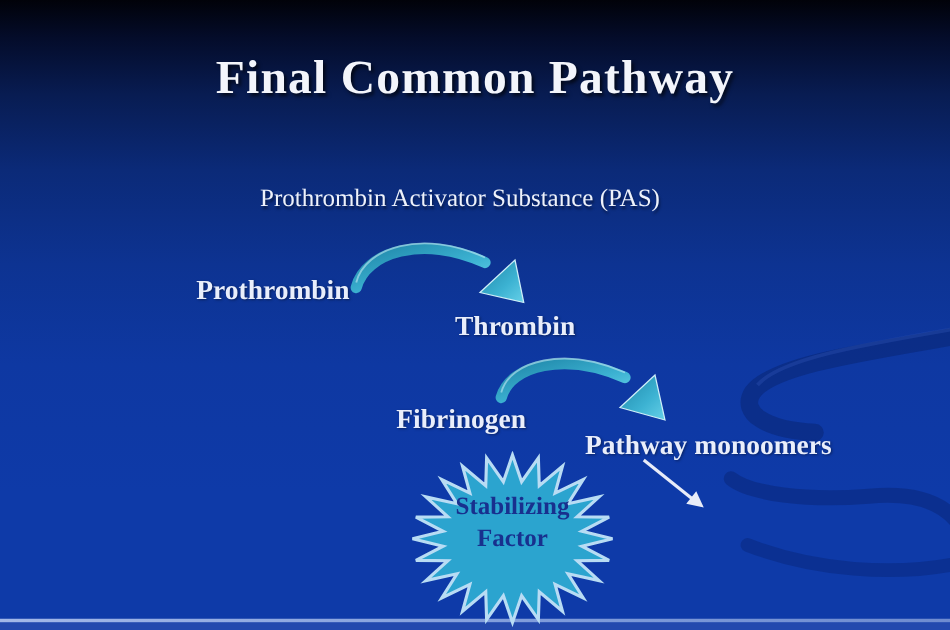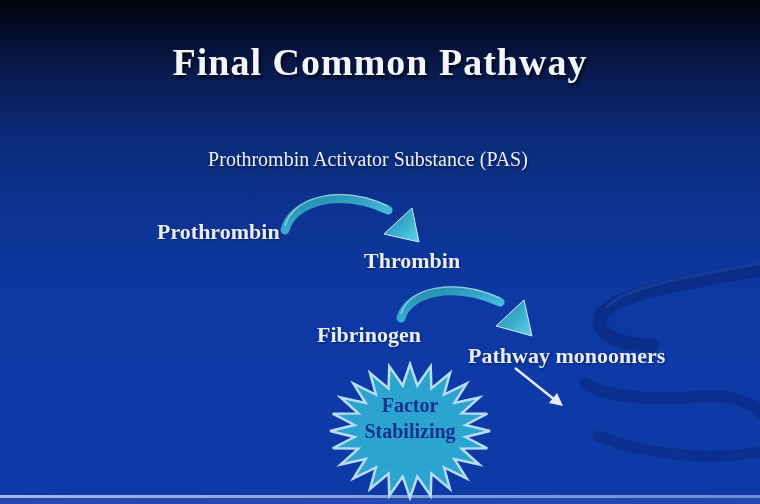--- a/index.html
+++ b/index.html
@@ -105,17 +105,17 @@
 
   <svg class="arrow-svg arrow3" width="75" height="52" viewBox="0 0 75 52">
     <line x1="10" y1="6" x2="50" y2="38" stroke="#e8ecf8" stroke-width="2.5"></line>
     <polygon points="58,44 44,41 52,31" fill="#e8ecf8"></polygon>
   </svg>
 
   <svg class="starburst-svg" width="168" height="142" viewBox="0 0 168 142">
     <polygon id="starburst-shape" points="84.0,3.0 91.3,24.4 104.7,5.3 105.4,27.5 124.0,12.0 118.1,33.5 140.6,22.6 128.4,42.0 153.3,36.5 135.7,52.4 161.3,52.7 139.5,64.0 164.0,70.0 139.5,76.0 161.3,87.3 135.7,87.6 153.3,103.5 128.4,98.0 140.6,117.4 118.1,106.5 124.0,128.0 105.4,112.5 104.7,134.7 91.3,115.6 84.0,137.0 76.7,115.6 63.3,134.7 62.6,112.5 44.0,128.0 49.9,106.5 27.4,117.4 39.6,98.0 14.7,103.5 32.3,87.6 6.7,87.3 28.5,76.0 4.0,70.0 28.5,64.0 6.7,52.7 32.3,52.4 14.7,36.5 39.6,42.0 27.4,22.6 49.9,33.5 44.0,12.0 62.6,27.5 63.3,5.3 76.7,24.4" fill="#2ba4cf" stroke="#b8dcf4" stroke-width="2.5" stroke-linejoin="miter"></polygon>
   </svg>
   <div class="starburst-text">
+    <div>Stabilizing</div>
     <div>Factor</div>
-    <div>Stabilizing</div>
   </div>
 
 </div>
 
 </body></html>

